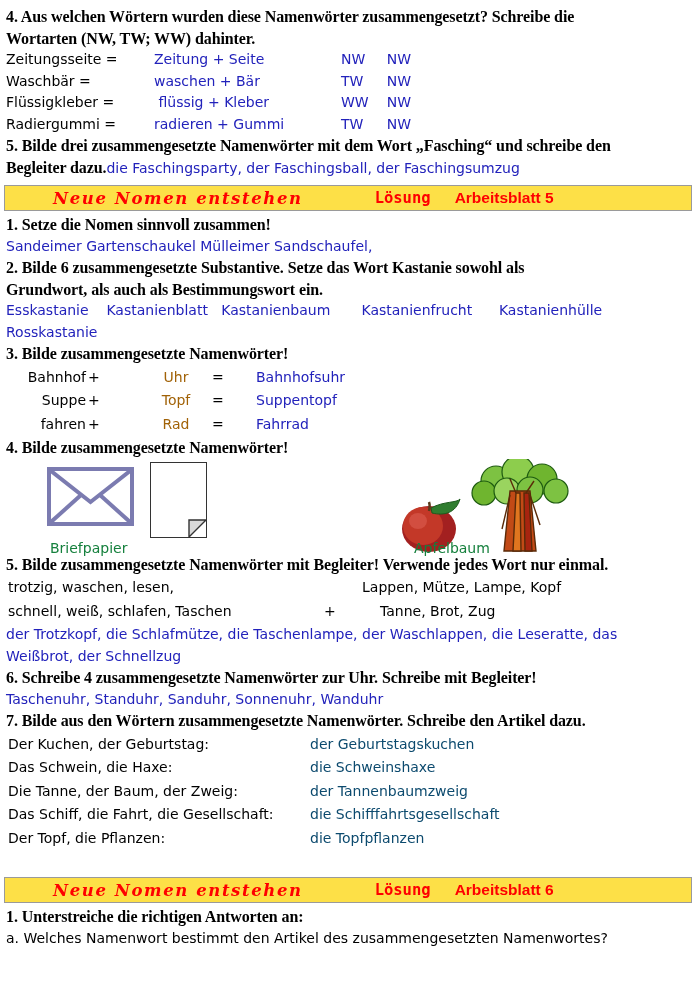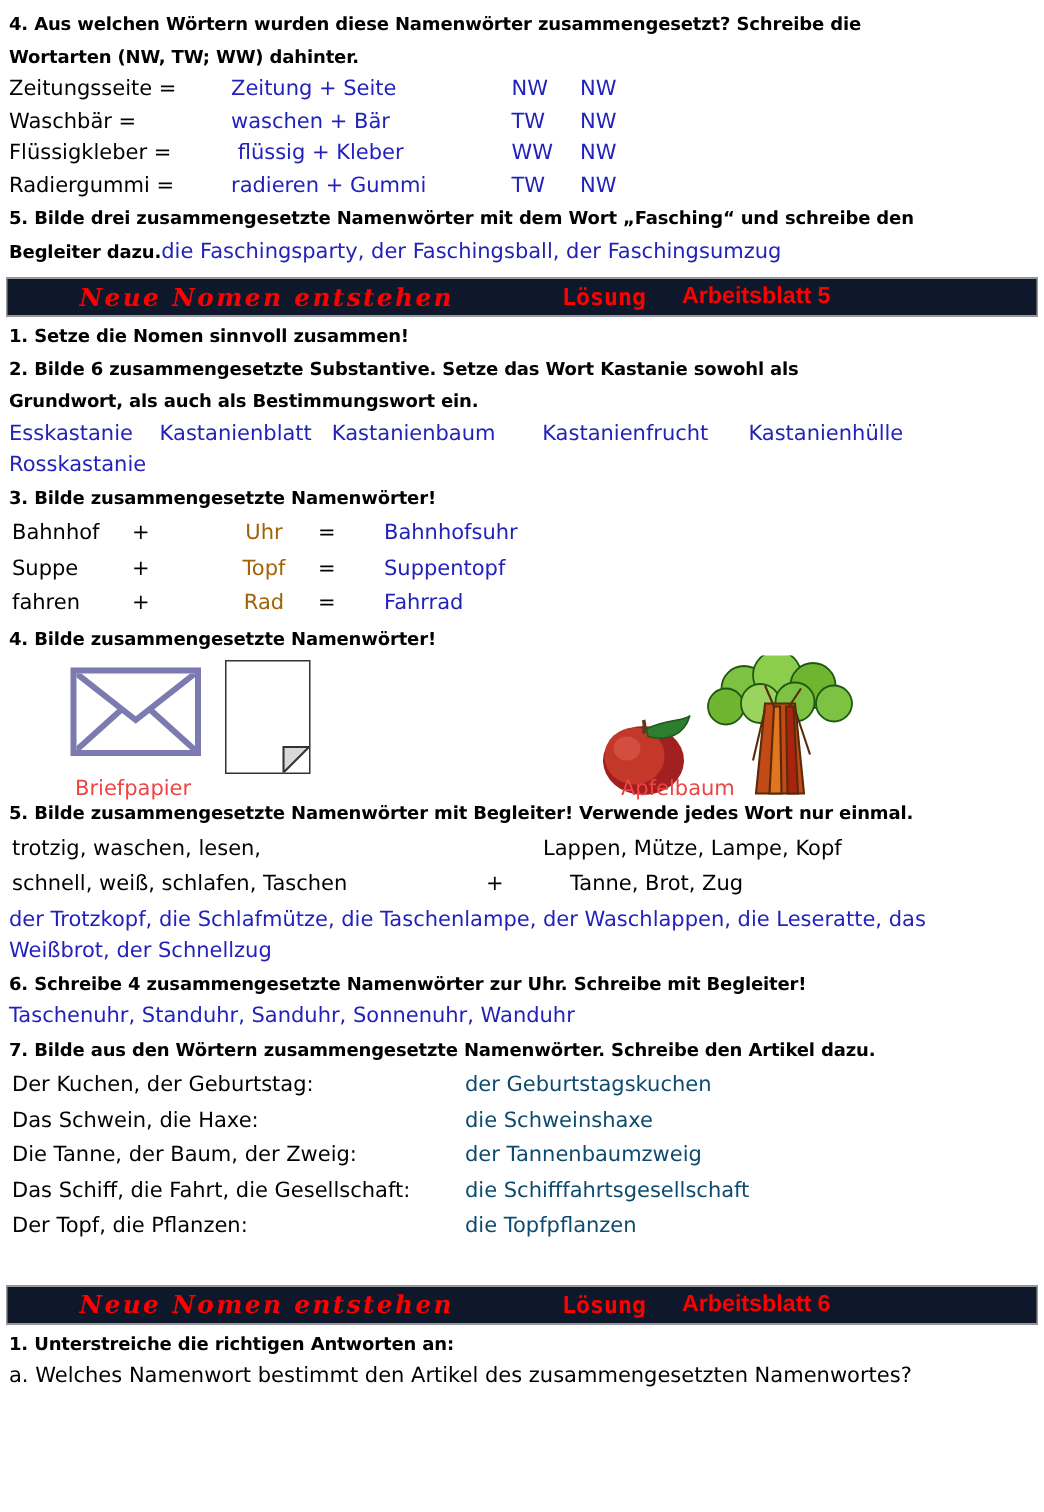--- a/index.html
+++ b/index.html
@@ -18,24 +18,25 @@
   .page {
     position: relative;
     width: 696px;
     height: 1008px;
     padding: 0;
     box-sizing: border-box;
   }
   
   .q {
     font-weight: bold;
-    font-size: 12px;
+    font-size: 16px;
     line-height: 21.5px;
     color: #000;
     letter-spacing: -0.1px;
+    font-family: Liberation Serif, serif;
   }
   .plain {
     font-size: 14px;
     line-height: 21.5px;
     color: #000;
     font-weight: normal;
   }
   .ans {
     color: #2222bb;
     font-size: 14px;
@@ -46,21 +47,21 @@
     display: block;
     white-space: pre;
   }
   
   .banner {
     border: 1px solid #9a9a9a;
     height: 26px;
     margin: 0 4px 0 4px;
     display: flex;
     align-items: center;
-    background: #0f172a;
+    background: #fde047;
     box-sizing: border-box;
   }
   .banner-title {
     color: #fe0000;
     font-family: "DejaVu Serif", "Liberation Serif", serif;
     font-style: italic;
     font-weight: bold;
     font-size: 16.5px;
     letter-spacing: 1.6px;
     margin-left: 48px;
@@ -90,21 +91,21 @@
     line-height: 21.5px;
     vertical-align: baseline;
     white-space: pre;
   }
   .c-left   { width: 118px; color:#000; }
   .c-mid    { color:#2222bb; }
   .c-code   { color:#2222bb; padding-left: 22px !important; }
   .c-code2  { color:#2222bb; padding-left: 18px !important; }
 
   .t3 td { font-size: 14px; line-height: 21.5px; padding: 0; white-space: pre; }
-  .t3 .w1 { width: 78px; color:#000; }
+  .t3 .w1 { width: 78px; color:#000;text-align:right; }
   .t3 .op { width: 60px; color:#000; }
   .t3 .w2 { width: 52px; color:#a16207; text-align: center;}
   .t3 .eq { width: 42px; color:#000; padding-left: 8px !important;}
   .t3 .res { color:#2222bb; }
 
   .t7 td { font-size: 14px; line-height: 21.5px; padding: 0; white-space: pre; vertical-align: baseline;}
   .t7 .src { width: 300px; color:#000; }
   .t7 .dst { color:#0c4a6e; }
 
   
@@ -129,21 +130,21 @@
     box-sizing: border-box;
   }
   .pic-labels {
     position: absolute;
     left: 0; top: 80px;
     width: 696px;
     height: 20px;
   }
   .lbl {
     position: absolute;
-    color: #ef4444;
+    color: #15803d;
     font-size: 14px;
     line-height: 18px;
     white-space: pre;
   }
   .lbl-brief { left: 44px; }
   .lbl-apfel { left: 408px; }
   .pic-apple {
     position: absolute;
     left: 393px; top: 32px;
     width: 66px; height: 62px;
@@ -203,20 +204,21 @@
   <div class="spacer-md"></div>
   <div class="banner">
     <span class="banner-title">Neue Nomen entstehen</span>
     <span class="banner-mid">Lösung</span>
     <span class="banner-right">Arbeitsblatt 5</span>
   </div>
 
   <div style="padding-left:6px; padding-top:3px;">
 
     <div class="q">1. Setze die Nomen  sinnvoll zusammen!</div>
+    <div class="ans">Sandeimer  Gartenschaukel Mülleimer Sandschaufel,</div>
 
     <div class="q">2. Bilde 6 zusammengesetzte Substantive. Setze das Wort Kastanie sowohl als</div>
     <div class="q">Grundwort, als auch als Bestimmungswort ein.</div>
     <div class="ans row">Esskastanie    Kastanienblatt   Kastanienbaum       Kastanienfrucht      Kastanienhülle</div>
     <div class="ans row">Rosskastanie</div>
 
     <div class="q">3. Bilde zusammengesetzte Namenwörter!</div>
     <table class="t3">
       <tbody>
         <tr>

